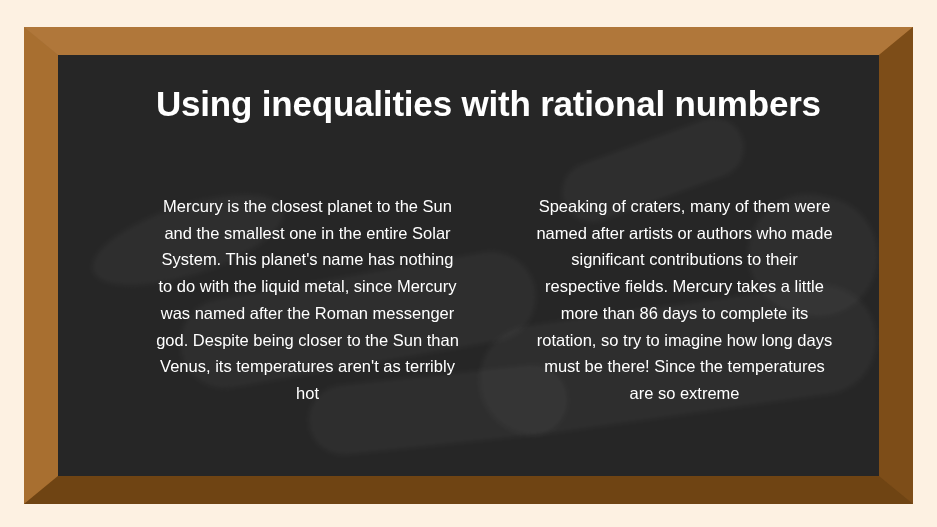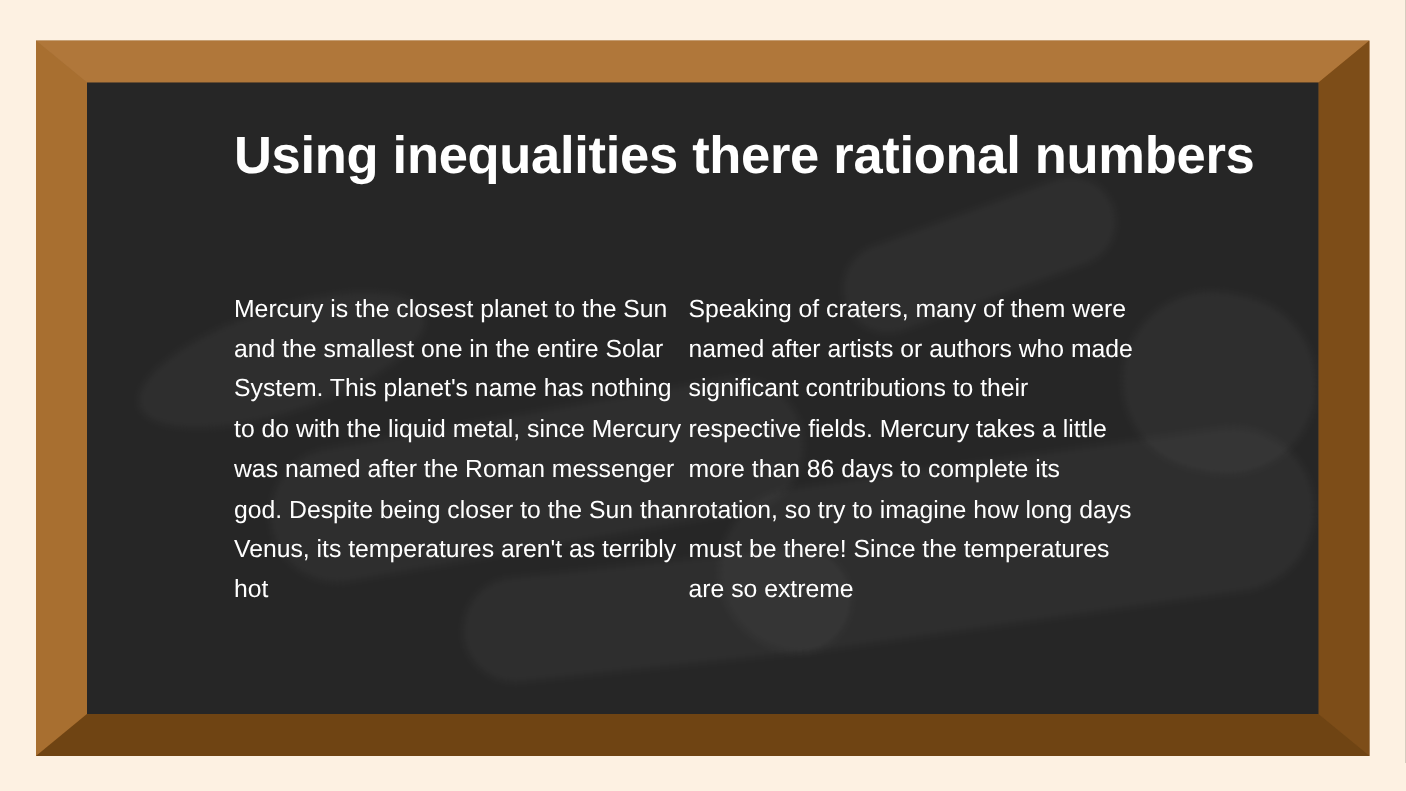--- a/index.html
+++ b/index.html
@@ -85,20 +85,22 @@
     letter-spacing: -0.2px;
     line-height: 1.2;
   }
 
   .columns {
     position: absolute;
     left: 98px;
     top: 138px;
     width: 680px;
     display: flex;
+    gap: 74px;
+    text-align: center;
   }
   .column {
     width: 303px;
     color: #ffffff;
     font-size: 16.5px;
     line-height: 1.62;
     font-weight: 400;
   }
 
   
@@ -127,21 +129,21 @@
     </div>
 
     <div class="board-inner">
       <div class="smudge s1"></div>
       <div class="smudge s2"></div>
       <div class="smudge s3"></div>
       <div class="smudge s4"></div>
       <div class="smudge s5"></div>
       <div class="smudge s6"></div>
 
-      <div class="slide-title">Using inequalities there rational numbers</div>
+      <div class="slide-title">Using inequalities with rational numbers</div>
 
       <div class="columns">
         <div class="column">Mercury is the closest planet to the Sun and the smallest one in the entire Solar System. This planet's name has nothing to do with the liquid metal, since Mercury was named after the Roman messenger god. Despite being closer to the Sun than Venus, its temperatures aren't as terribly hot</div>
         <div class="column">Speaking of craters, many of them were named after artists or authors who made significant contributions to their respective fields. Mercury takes a little more than 86 days to complete its rotation, so try to imagine how long days must be there! Since the temperatures are so extreme</div>
       </div>
 
       <div class="pencils">
         <svg width="260" height="70" viewBox="0 0 260 70" xmlns="http://www.w3.org/2000/svg">
 
           <g>

